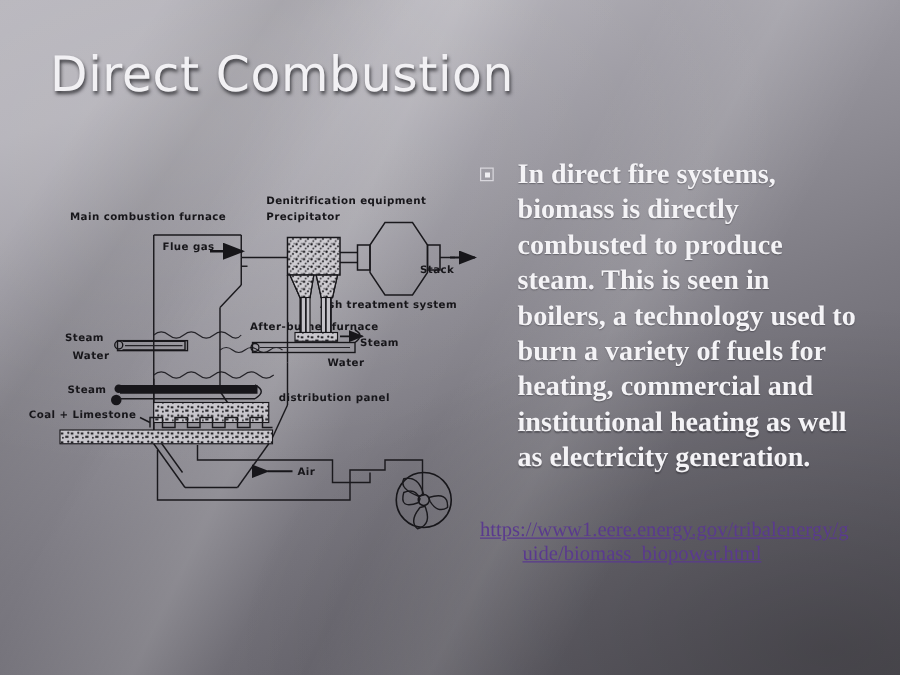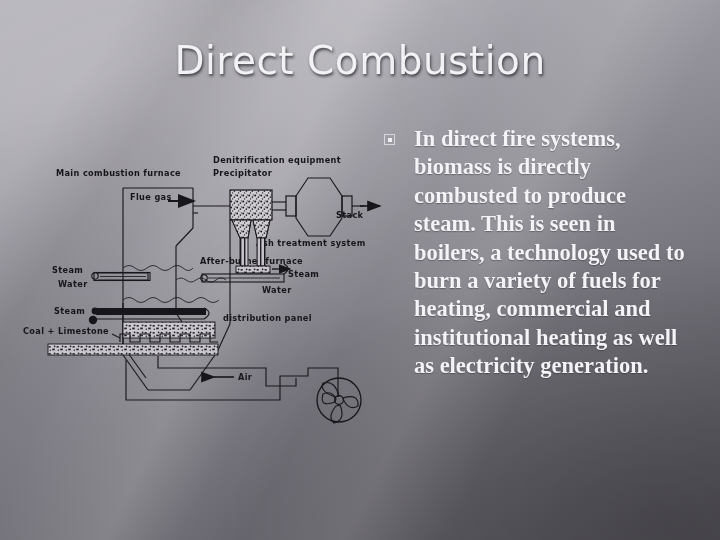--- a/index.html
+++ b/index.html
@@ -69,21 +69,20 @@
       rgba(0,0,0,0.00) 60%);
     pointer-events: none;
   }
 
   
   #title {
     position: absolute;
     left: 40px;
     top: 40px;
     width: 640px;
-    text-align: center;
     font-family: "DejaVu Sans", sans-serif;
     font-weight: 400;
     font-size: 39px;
     letter-spacing: 0.5px;
     color: #f2f1f4;
     text-shadow: 1px 2px 3px rgba(25,25,30,0.75);
     line-height: 1.1;
     white-space: nowrap;
   }
 
@@ -356,14 +355,17 @@
     </svg>
   </div>
 
   <div id="body-block">
     <div class="bullet-row">
       <span class="bullet-marker"></span>
       <span id="body-text">In direct fire systems, biomass is directly combusted to produce steam. This is seen in boilers, a technology used to burn a variety of fuels for heating, commercial and institutional heating as well as electricity generation.</span>
     </div>
   </div>
 
+  <div id="link-wrap">
+    <a id="source-link" href="#">https://www1.eere.energy.gov/tribalenergy/guide/biomass_biopower.html</a>
+  </div>
 
 </div>
 
 </body></html>

